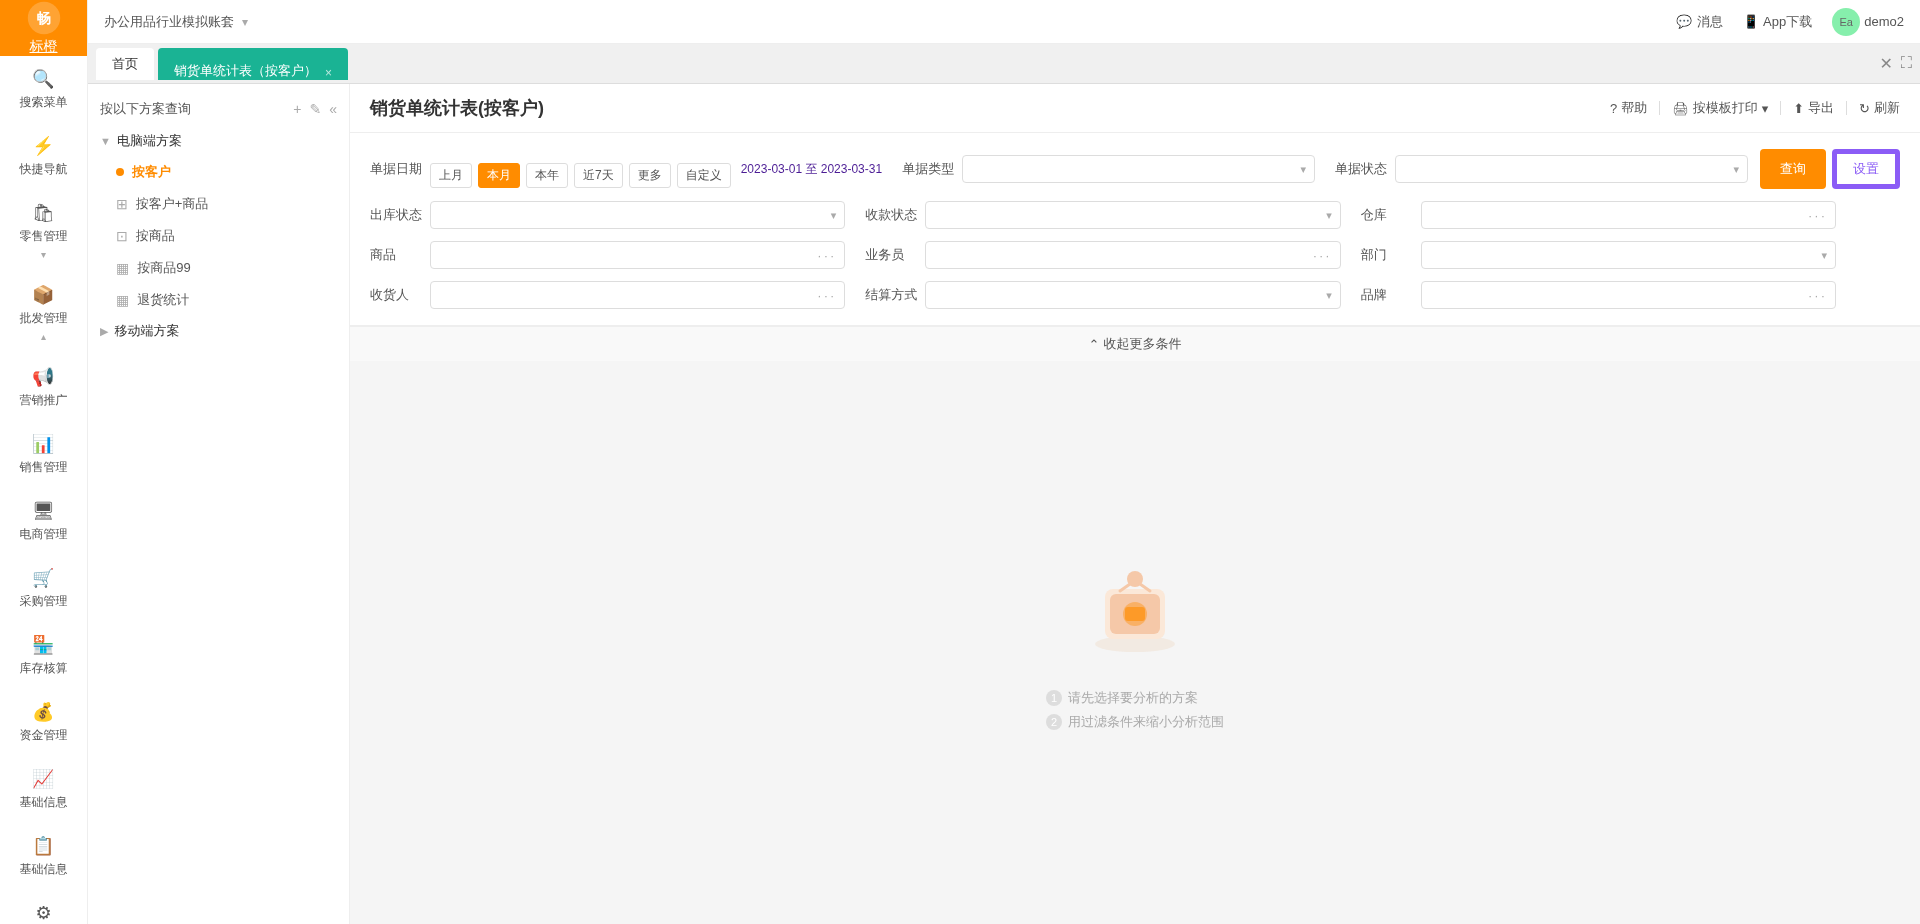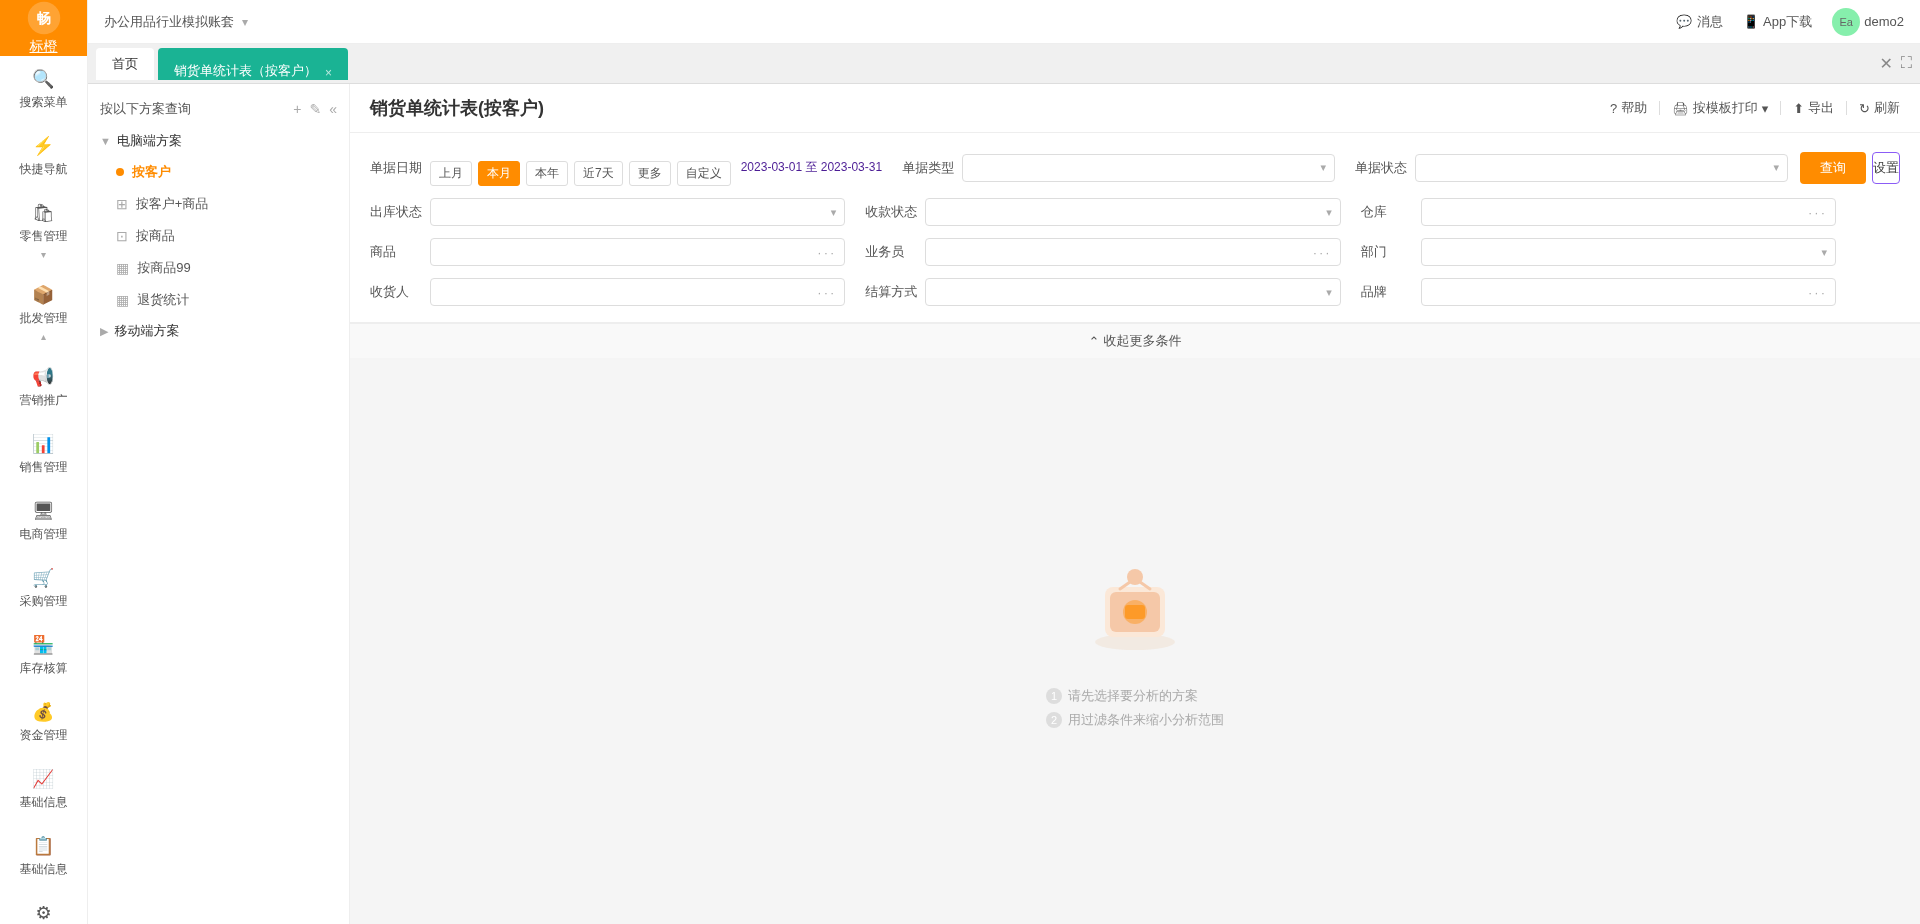--- a/index.html
+++ b/index.html
@@ -81,21 +81,21 @@
 
     
     .empty-state { flex: 1; display: flex; flex-direction: column; align-items: center; justify-content: center; gap: 20px; }
     .empty-img { width: 120px; height: 120px; }
     .empty-tips { color: #aaa; font-size: 13px; }
     .empty-tips .tip-item { display: flex; align-items: center; gap: 6px; margin-bottom: 6px; }
     .tip-num { width: 16px; height: 16px; border-radius: 50%; background: #ddd; color: #fff; font-size: 11px; display: flex; align-items: center; justify-content: center; }
 
     
     .btn-primary { background: #ff8c00; color: #fff; border: none; border-radius: 4px; padding: 6px 20px; cursor: pointer; font-size: 13px; }
-    .btn-secondary { background: #fff; color: #404040; border: 1px solid #8b5cf6; border-radius: 4px; padding: 6px 0; cursor: pointer; font-size: 13px; }
+    .btn-secondary { background: #fff; color: #8b5cf6; border: 5px solid #8b5cf6; border-radius: 4px; padding: 6px 16px; cursor: pointer; font-size: 13px; }
 
     .action-buttons { display: flex; flex-direction: row; gap: 6px; margin-left: 12px; }
 
     
     ::-webkit-scrollbar { width: 4px; height: 4px; }
     ::-webkit-scrollbar-thumb { background: #ddd; border-radius: 2px; }
   </style>
 </head>
 <body>
 

